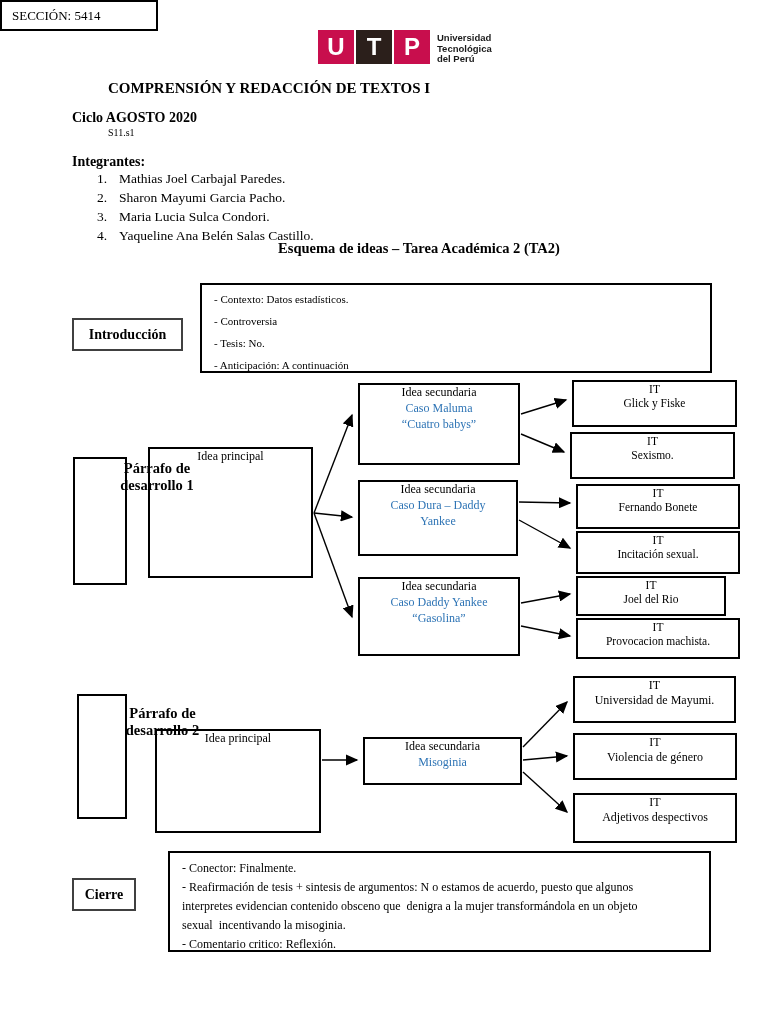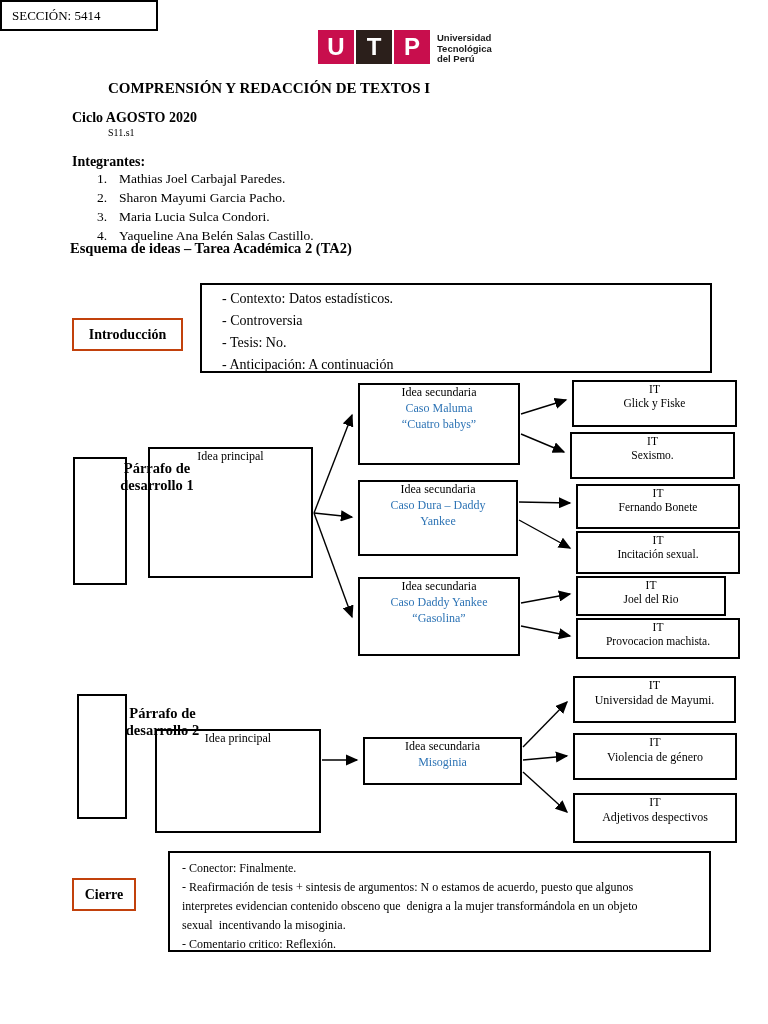--- a/index.html
+++ b/index.html
@@ -19,35 +19,35 @@
   .course-title{left:72px;top:80px;font-size:15px;font-weight:bold;margin-left:36px;}
   .cycle{left:72px;top:110px;font-size:14px;font-weight:bold;}
   .session{left:72px;top:127px;font-size:10px;font-weight:normal;margin-left:36px;}
   .members-label{left:72px;top:154px;font-size:14px;font-weight:bold;}
   .member{left:97px;font-size:13.5px;display:flex;}
   .mnum{display:inline-block;width:22px;}
   .section-box{left:545px;top:152px;width:158px;height:31px;border:2px solid #000;
           box-sizing:border-box;display:flex;align-items:center;padding-left:10px;
           font-size:13px;z-index:2;background:#fff;}
   .scheme-title{left:0;top:240px;width:768px;box-sizing:border-box;padding-left:70px;
-          text-align:left;font-size:14.5px;font-weight:bold;}
+          text-align:center;font-size:14.5px;font-weight:bold;}
 
   
   .box{position:absolute;border:2px solid #000;background:#fff;box-sizing:border-box;
        text-align:center;z-index:2;}
   .box .bt{font-size:12px;padding-top:0;line-height:15px;}
   .box .red{color:var(--idea-red);font-size:12px;line-height:16px;padding:0 6px;}
   .box .blue{color:var(--idea-blue);font-size:12px;line-height:16px;}
-  .label-box{position:absolute;border:2px solid #c2410c;background:#fff;box-sizing:border-box;
+  .label-box{position:absolute;border:2px solid #404040;background:#fff;box-sizing:border-box;
        display:flex;align-items:center;justify-content:center;font-weight:bold;
        font-size:14px;z-index:2;}
   .para-label{position:absolute;z-index:3;font-weight:bold;font-size:14.5px;
        line-height:16.5px;text-align:center;}
   .intro-content{left:200px;top:283px;width:512px;height:90px;text-align:left;}
-  .intro-content .line{font-size:14px;line-height:22px;padding-left:20px;text-align:left;}
+  .intro-content .line{font-size:11px;line-height:22px;padding-left:12px;text-align:left;}
   .intro-content{padding-top:3px;}
   .closing-content{left:168px;top:851px;width:543px;height:101px;text-align:left;padding:6px 12px 0 12px;}
   .closing-content .cline{font-size:12px;line-height:19px;white-space:pre-wrap;text-align:left;}
   svg.arrows{position:absolute;left:0;top:0;z-index:1;pointer-events:none;}
 </style>
 </head>
 <body>
 
 <div class="page">
 

